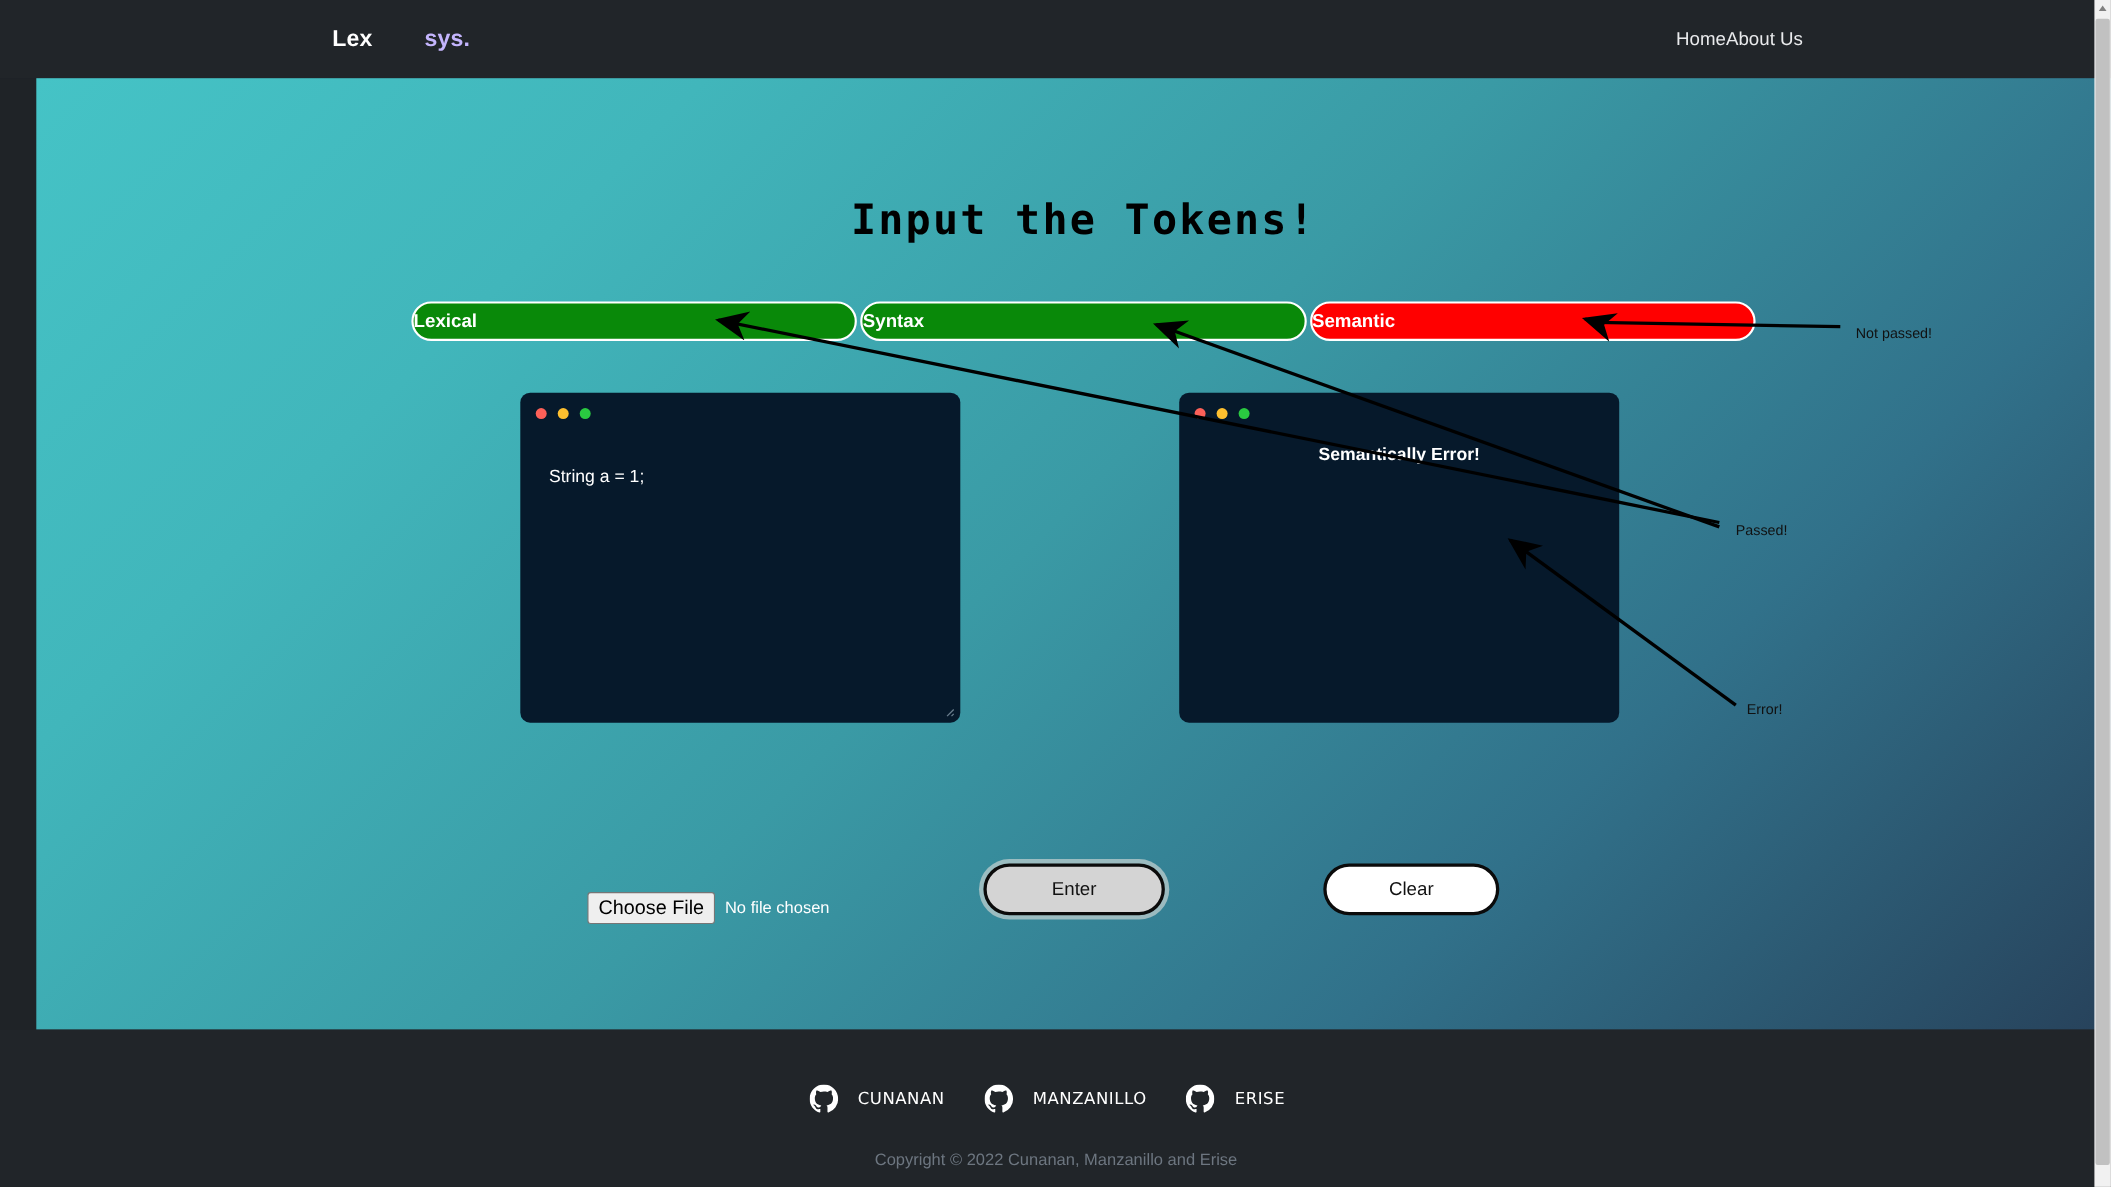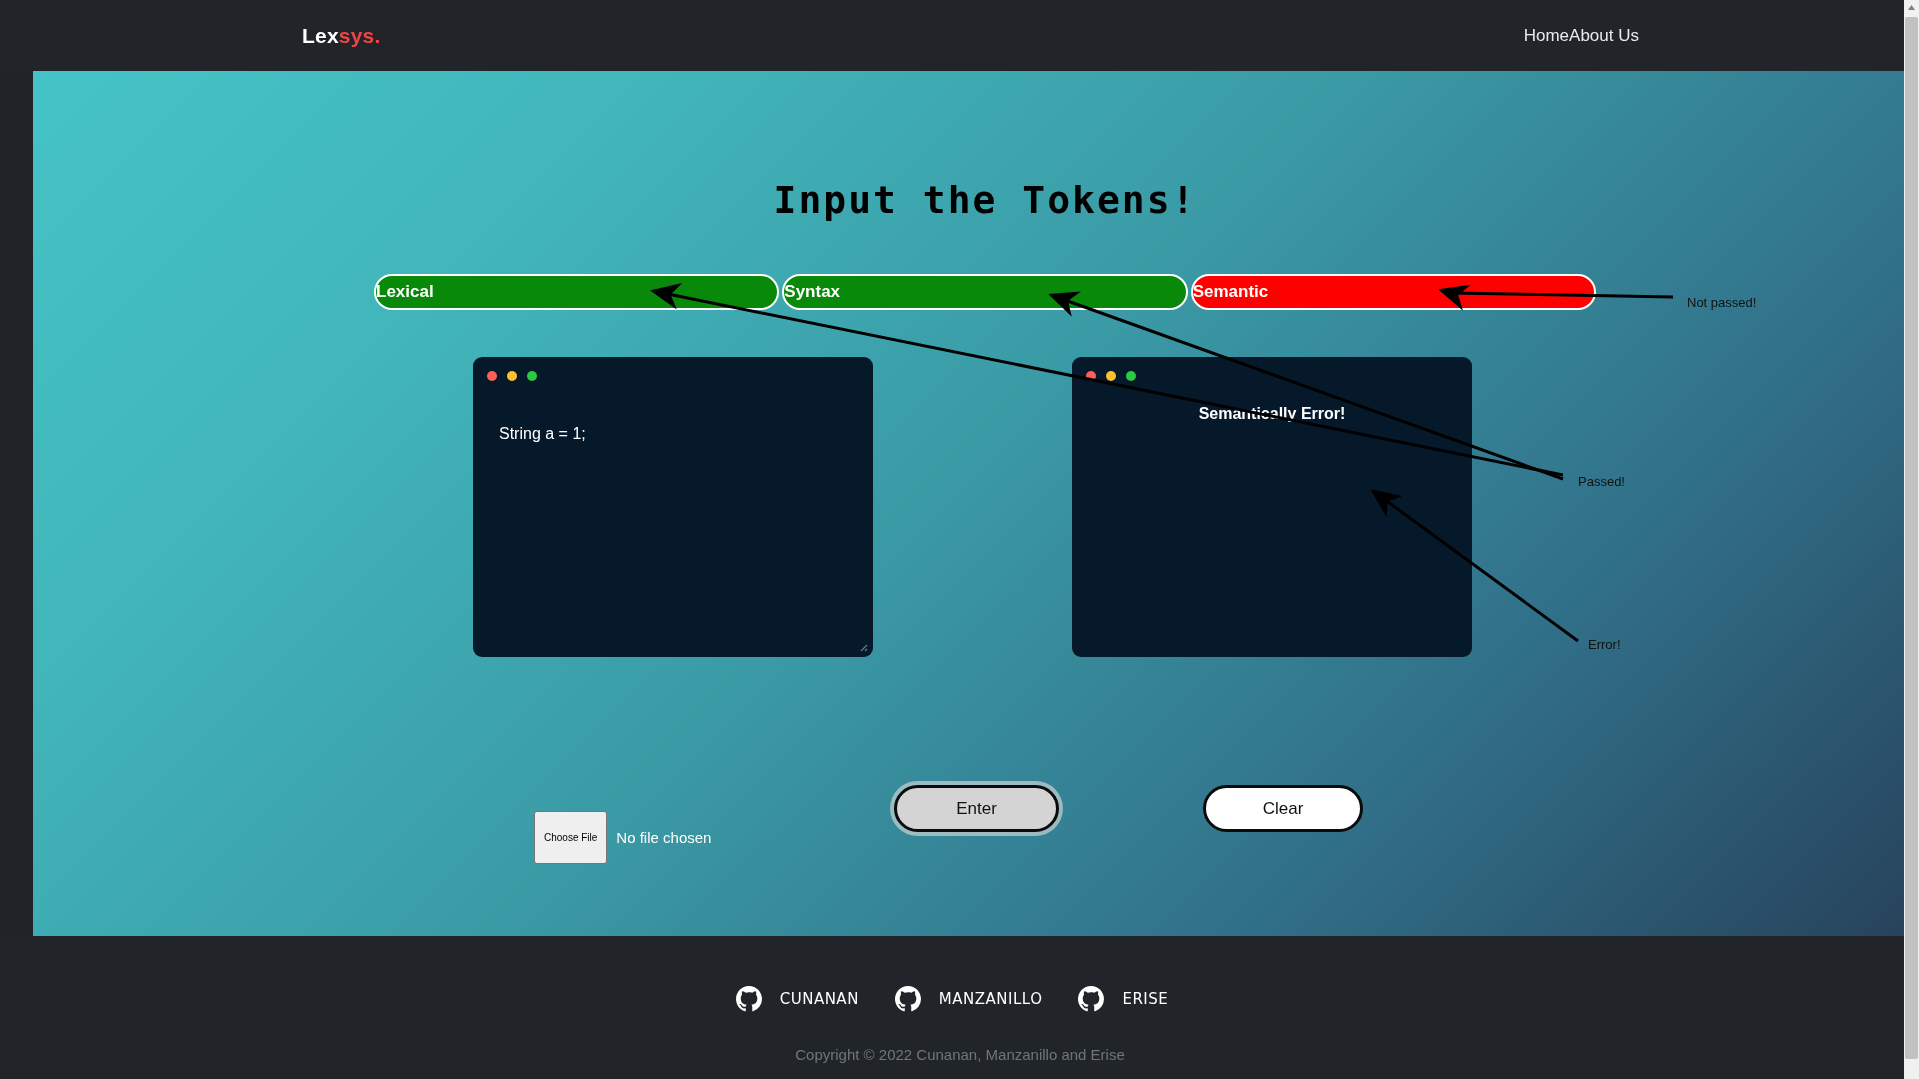--- a/index.html
+++ b/index.html
@@ -32,21 +32,21 @@
   }
   .brand {
     position: absolute;
     left: 302px;
     font-size: 21px;
     font-weight: bold;
     letter-spacing: 0.2px;
     white-space: nowrap;
   }
   .brand .lex { color: #ffffff; }
-  .brand .sys { color: #ef4444; }
+  .brand .sys { color: #c4b5fd; margin-left: 47px; }
   .navlinks {
     position: absolute;
     right: 265px;
     display: flex;
     align-items: center;
     gap: 0;
   }
   .navlinks a {
     color: #e9eaec;
     font-size: 17px;
@@ -169,22 +169,22 @@
     display: flex;
     align-items: center;
     font-size: 15px;
     color: #ffffff;
   }
   .choose-file {
     background: #efefef;
     border: 1px solid #767676;
     border-radius: 3px;
     color: #000000;
-    font-size: 10px;
-    padding: 20px 9px;
+    font-size: 18px;
+    padding: 3px 9px;
     cursor: pointer;
     font-family: "Liberation Sans", sans-serif;
   }
   .file-name {
     margin-left: 9px;
     color: #ffffff;
     font-size: 15px;
     white-space: nowrap;
   }
 

